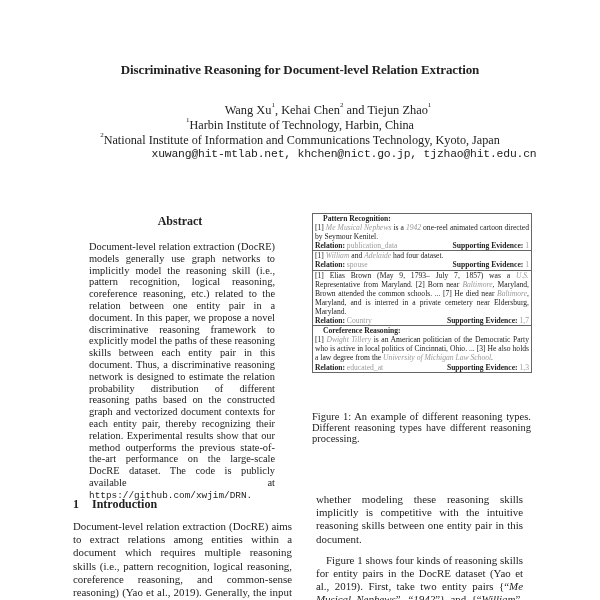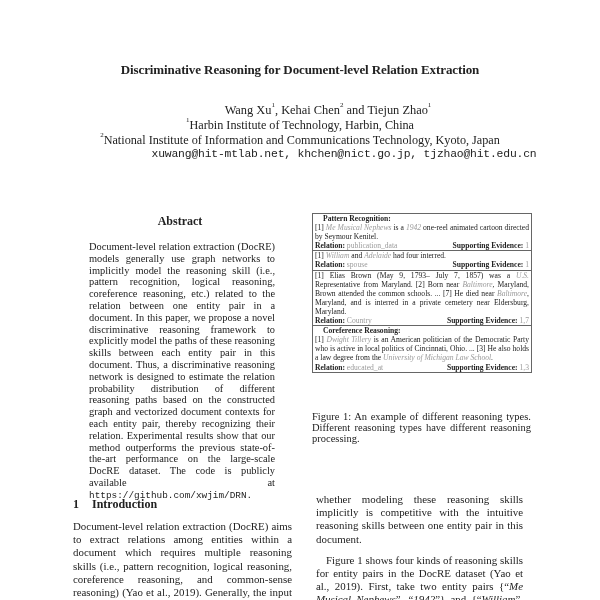--- a/index.html
+++ b/index.html
@@ -60,21 +60,21 @@
 <div class="fig">
   <div class="fig-sec">
     <div class="fig-h">Pattern Recognition:</div>
     <div class="fig-t"><span>[1] </span><span class="ent">Me Musical Nephews</span><span> is a </span><span class="ent">1942</span><span> one-reel animated cartoon directed by Seymour Kenitel.</span></div>
     <div class="rel-row">
       <span><span class="lbl">Relation:</span> <span class="val">publication_data</span></span>
       <span><span class="lbl">Supporting Evidence:</span> <span class="val">1</span></span>
     </div>
   </div>
   <div class="fig-sec">
-    <div class="fig-t"><span>[1] </span><span class="ent">William</span><span> and </span><span class="ent">Adelaide</span><span> had four interred.</span></div>
+    <div class="fig-t"><span>[1] </span><span class="ent">William</span><span> and </span><span class="ent">Adelaide</span><span> had four dataset.</span></div>
     <div class="rel-row">
       <span><span class="lbl">Relation:</span> <span class="val">spouse</span></span>
       <span><span class="lbl">Supporting Evidence:</span> <span class="val">1</span></span>
     </div>
   </div>
   <div class="fig-sec">
     <div class="fig-t"><span>[1] Elias Brown (May 9, 1793– July 7, 1857) was a </span><span class="ent">U.S.</span><span> Representative from Maryland. [2] Born near </span><span class="ent">Baltimore</span><span>, Maryland, Brown attended the common schools. ... [7] He died near </span><span class="ent">Baltimore</span><span>, Maryland, and is interred in a private cemetery near Eldersburg, Maryland.</span></div>
     <div class="rel-row">
       <span><span class="lbl">Relation:</span> <span class="val">Country</span></span>
       <span><span class="lbl">Supporting Evidence:</span> <span class="val">1,7</span></span>

